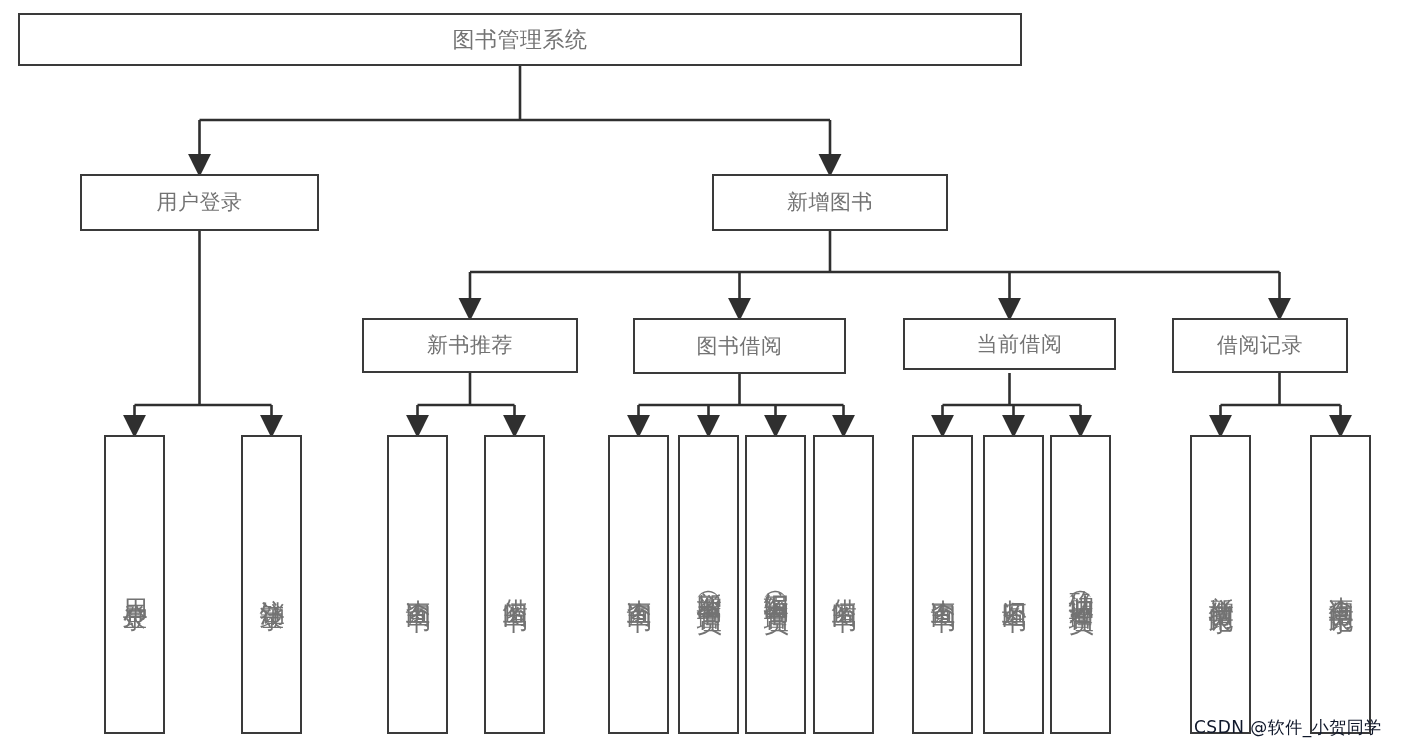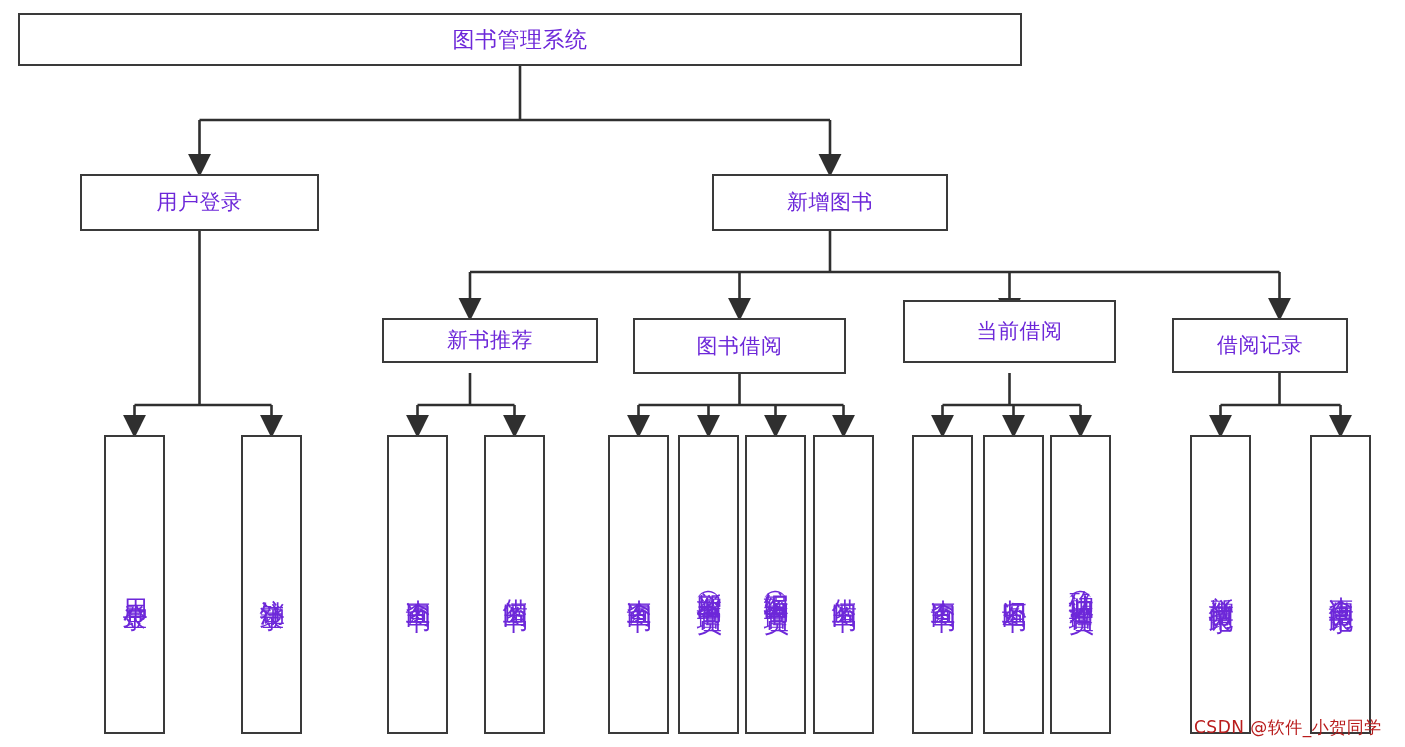--- a/index.html
+++ b/index.html
@@ -32,21 +32,21 @@
     background: #ffffff;
     display: flex;
     align-items: center;
     justify-content: center;
     color: #222222;
   }
   .node .lbl {
     display: block;
     text-align: center;
     line-height: 1.18;
-    color: #6d28d9;
+    color: #737373;
     white-space: nowrap;
   }
   
   .node.horiz .lbl {
     font-size: 21px;
     letter-spacing: 0.5px;
   }
   .node.root .lbl {
     font-size: 22px;
     letter-spacing: 0.5px;
@@ -60,21 +60,21 @@
     writing-mode: vertical-rl;
     text-orientation: upright;
     font-size: 25px;
     line-height: 1.05;
     letter-spacing: 3px;
     white-space: nowrap;
   }
   .watermark {
     position: absolute;
     font-size: 17px;
-    color: #b91c1c;
+    color: #0f172a;
     white-space: nowrap;
     letter-spacing: 0.5px;
     pointer-events: none;
   }
 </style>
 </head>
 <body>
 
 <div id="canvas">
 
@@ -124,27 +124,27 @@
   <div id="nodes">
       <div class="node root horiz" style="left: 18px; top: 13px; width: 1004px; height: 53px;">
         <span class="lbl">图书管理系统</span>
       </div>
       <div class="node horiz" style="left: 80px; top: 174px; width: 239px; height: 57px;">
         <span class="lbl">用户登录</span>
       </div>
       <div class="node horiz" style="left: 712px; top: 174px; width: 236px; height: 57px;">
         <span class="lbl">新增图书</span>
       </div>
-      <div class="node horiz" style="left: 362px; top: 318px; width: 216px; height: 45px; margin-left: 20px;">
+      <div class="node horiz" style="left: 362px; top: 318px; width: 216px; height: 55px;">
         <span class="lbl">新书推荐</span>
       </div>
       <div class="node horiz" style="left: 633px; top: 318px; width: 213px; height: 56px;">
         <span class="lbl">图书借阅</span>
       </div>
-      <div class="node horiz" style="left: 903px; top: 300px; width: 213px; height: 63px; padding-left: 20px;">
+      <div class="node horiz" style="left: 903px; top: 318px; width: 213px; height: 52px; padding-left: 20px;">
         <span class="lbl">当前借阅</span>
       </div>
       <div class="node horiz" style="left: 1172px; top: 318px; width: 176px; height: 55px;">
         <span class="lbl">借阅记录</span>
       </div>
       <div class="node vert" style="left: 104px; top: 435px; width: 61px; height: 299px;">
         <span class="lbl">用户登录</span>
       </div>
       <div class="node vert" style="left: 241px; top: 435px; width: 61px; height: 299px;">
         <span class="lbl">注销登录</span>

